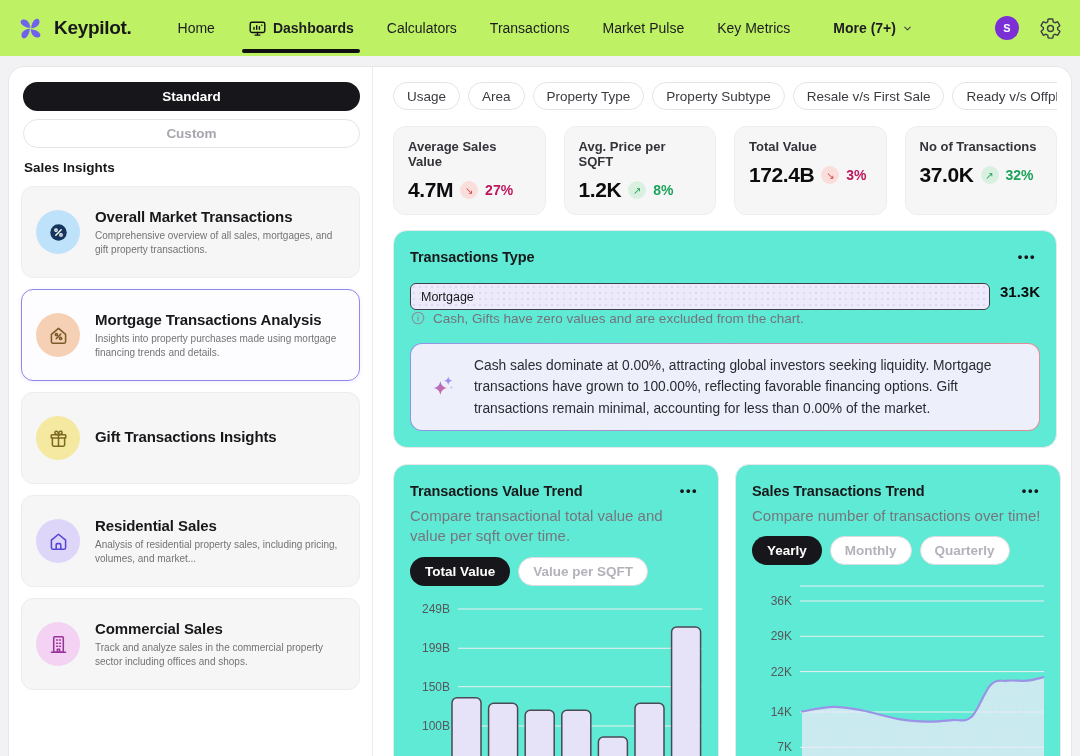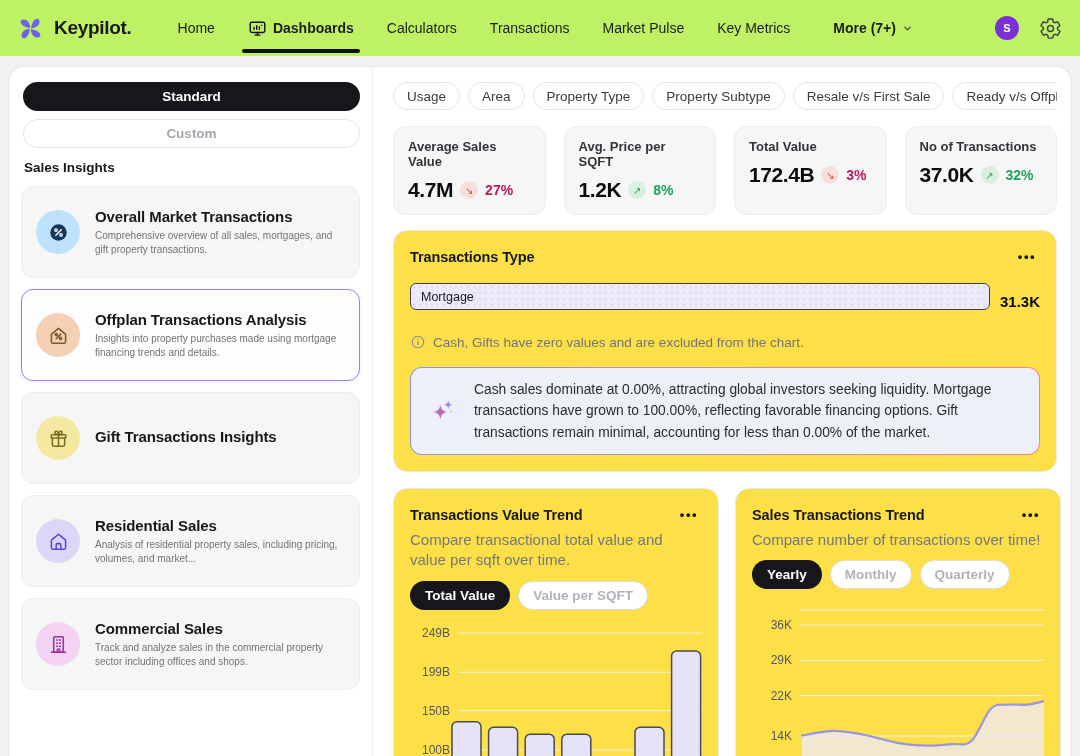--- a/index.html
+++ b/index.html
@@ -44,27 +44,27 @@
   .kpi { background:#f6f6f7; border:1px solid #eeeef0; border-radius:12px; padding:12px 14px; }
   .kpi .lbl { font-size:13px; font-weight:600; color:#33333a; margin-bottom:9px; }
   .kpi .row { display:flex; align-items:center; gap:7px; }
   .kpi .val { font-size:21px; font-weight:800; letter-spacing:-0.4px; color:#0c0c0f; }
   .badge { width:18px; height:18px; border-radius:50%; display:flex; align-items:center; justify-content:center; font-size:10px; }
   .badge.down { background:#fadedb; color:#d6453a; }
   .badge.up   { background:#d9f0e1; color:#1e9e53; }
   .pct { font-size:14px; font-weight:600; }
   .pct.down { color:#be185d;text-align:center; } .pct.up { color:#1ea35a; }
 
-  .card { background:#fde047; border:1px solid #e9e9ec; border-radius:14px; padding:16px; }
+  .card { background:#5eead4; border:1px solid #e9e9ec; border-radius:14px; padding:16px; }
   .card-head { display:flex; justify-content:space-between; align-items:center; }
   .card-head h2 { font-size:14.5px; font-weight:700; letter-spacing:-0.1px; }
   .dots { border:none; background:none; font-size:13px; font-weight:800; letter-spacing:1.5px; color:#17171b; cursor:pointer; padding:2px 4px; }
 
   .tx-card { margin-bottom:16px; }
-  .bar-row { display:flex; align-items:flex-end; gap:10px; margin:17px 0 24px 0; }
+  .bar-row { display:flex; align-items:flex-start; gap:10px; margin:17px 0 0 0; }
   .h-bar { flex:1; height:27px; border:1.5px solid #3f3f48; border-radius:6px; background:#edebfb;
     background-image:radial-gradient(#dcd9f0 0.9px, transparent 0.9px); background-size:6px 6px;
     display:flex; align-items:center; padding-left:10px; cursor:pointer; }
   .h-bar span { font-size:12.5px; color:#17171b; }
   .bar-val { font-size:15px; font-weight:600; color:#0c0c0f; }
   .note { display:flex; align-items:center; gap:7px; font-size:13.5px; color:#74747c; }
 
   .ai-box { margin-top:17px; border:1.5px solid transparent; border-radius:12px;
     background:linear-gradient(#edeffa,#edeffa) padding-box, linear-gradient(90deg,#8e96ea,#e78a93) border-box;
     background-color:#edeffa; padding:11px 18px; display:flex; align-items:center; gap:17px; }
@@ -169,21 +169,21 @@
         <div class="side-card selected">
           <span class="ico-circle" style="background:#f6d0b4;color:#7a5a28">
             <svg viewBox="0 0 24 24" fill="none" stroke="currentColor" stroke-width="1.6" stroke-linecap="round" stroke-linejoin="round">
               <path d="M4.6 10.8 L12 4.6 L19.4 10.8 V18.6 C19.4 19.4 18.8 20 18 20 H6 C5.2 20 4.6 19.4 4.6 18.6 Z"></path>
               <path d="M9.6 15.4 L14.4 10.6"></path>
               <circle cx="9.8" cy="11" r="1.15"></circle>
               <circle cx="14.2" cy="15" r="1.15"></circle>
             </svg>
           </span>
           <div>
-            <h3>Offplan Transactions Analysis</h3>
+            <h3>Mortgage Transactions Analysis</h3>
             <p>Insights into property purchases made using mortgage financing trends and details.</p>
           </div>
         </div>
         <div class="side-card">
           <span class="ico-circle" style="background:#f5e9a2;color:#7c6a1f">
             <svg viewBox="0 0 24 24" fill="none" stroke="currentColor" stroke-width="1.6" stroke-linecap="round" stroke-linejoin="round">
               <rect x="4.4" y="8" width="15.2" height="3.4" rx="0.8"></rect>
               <path d="M5.6 11.4 V18.6 C5.6 19.4 6.2 20 7 20 H17 C17.8 20 18.4 19.4 18.4 18.6 V11.4"></path>
               <path d="M12 8 V20"></path>
               <path d="M12 8 C9.4 8 7.8 6.9 8.3 5.4 C8.8 4.1 10.9 4.3 11.7 5.8 C12 6.4 12 7.2 12 8 Z"></path>

